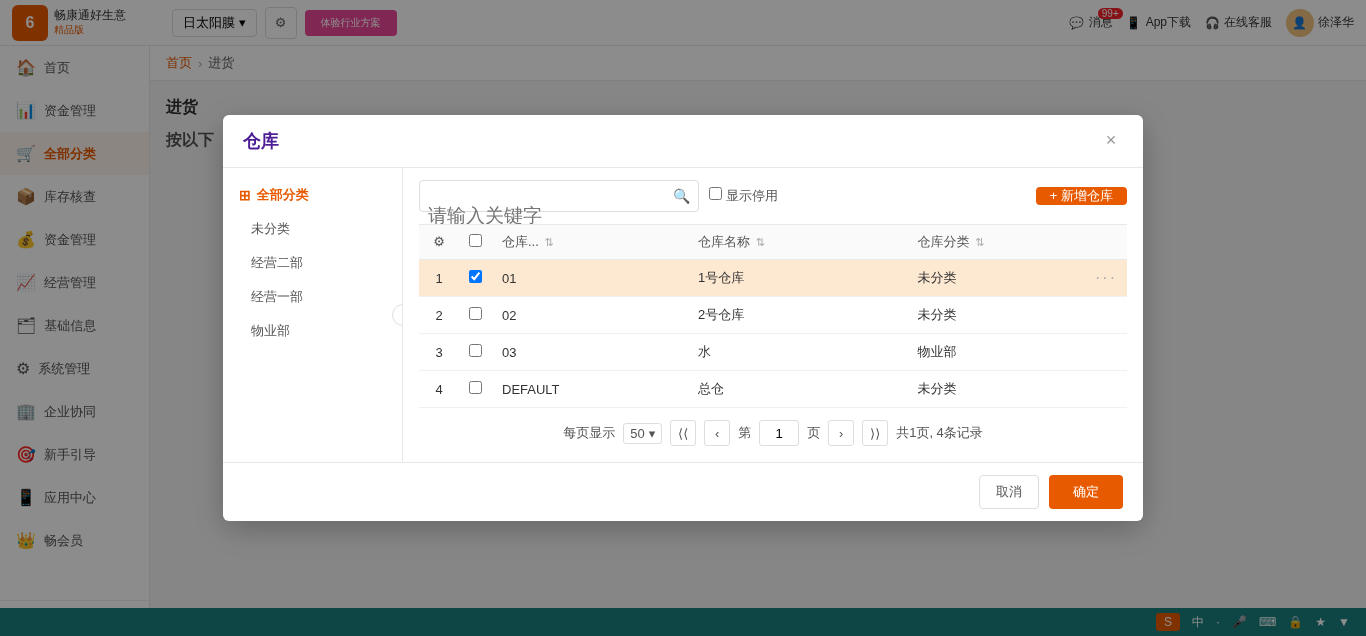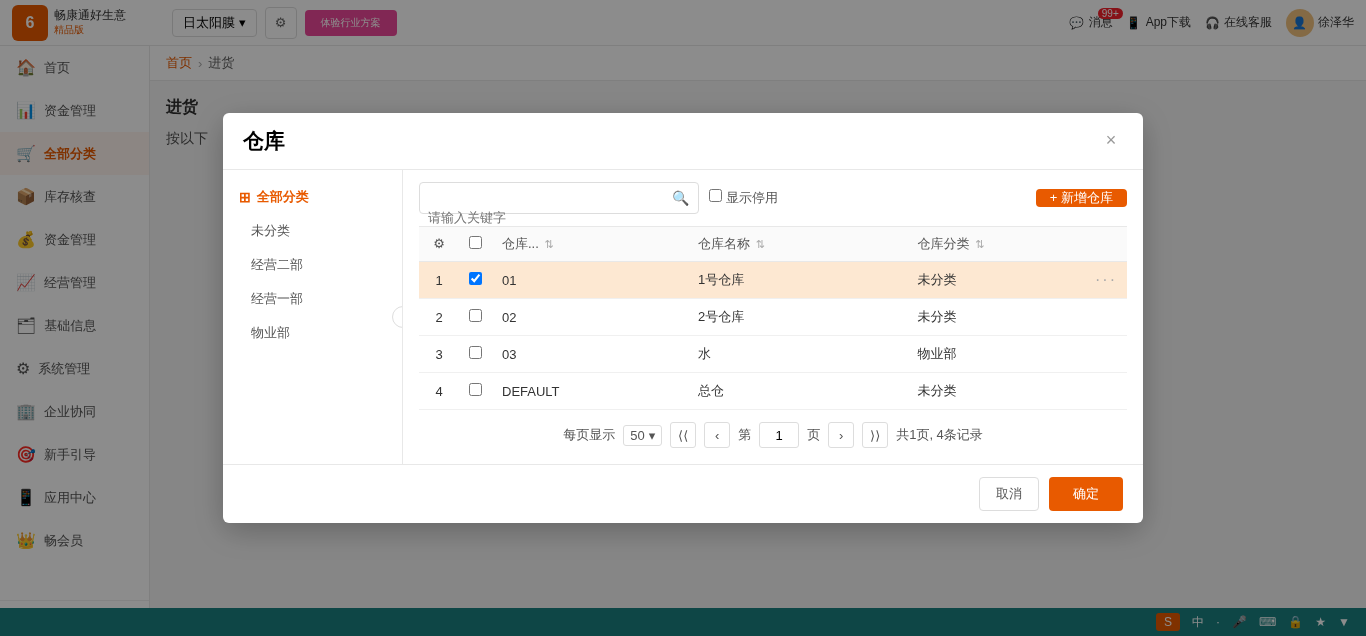--- a/index.html
+++ b/index.html
@@ -123,21 +123,21 @@
       padding: 16px;
       flex: 1;
       overflow: hidden;
       filter: brightness(0.96);
     }
     .page-title { font-size: 16px; font-weight: bold; color: #333; margin-bottom: 12px; }
     .toolbar {
       display: flex; align-items: center; gap: 8px;
       margin-bottom: 12px;
     }
-    .toolbar-label { font-size: 14px; color: #555; }
+    .toolbar-label { font-size: 16px; color: #555; font-weight: bold; }
 
     
     .modal-overlay {
       position: fixed;
       top: 0; left: 0; right: 0; bottom: 0;
       background: rgba(0,0,0,0.45);
       display: flex; align-items: center; justify-content: center;
       z-index: 1000;
     }
     .modal {
@@ -146,21 +146,21 @@
       width: 920px;
       max-height: 560px;
       display: flex; flex-direction: column;
       box-shadow: 0 8px 32px rgba(0,0,0,0.25);
     }
     .modal-header {
       display: flex; align-items: center; justify-content: space-between;
       padding: 14px 20px;
       border-bottom: 1px solid #e8e8e8;
     }
-    .modal-title { font-size: 21px; font-weight: bold; color: #000000; }
+    .modal-title { font-size: 18px; font-weight: bold; color: #4c1d95; }
     .modal-close {
       cursor: pointer; font-size: 18px; color: #999;
       width: 24px; height: 24px; display: flex; align-items: center; justify-content: center;
     }
 
     .modal-body {
       display: flex; flex: 1; overflow: hidden;
     }
 
     
@@ -206,21 +206,21 @@
       margin-bottom: 12px;
     }
     .search-box {
       display: flex; align-items: center;
       border: 1px solid #ddd; border-radius: 4px;
       padding: 0 8px; height: 32px;
       flex: 1; max-width: 280px;
     }
     .search-box input {
       border: none; outline: none; flex: 1;
-      font-size: 13px; color: #333; background: transparent; margin-top: 40px;
+      font-size: 19px; color: #333; background: transparent; margin-top: 40px;
     }
     .search-icon { color: #aaa; font-size: 14px; cursor: pointer; }
     .show-disabled {
       display: flex; align-items: flex-start; gap: 4px;
       font-size: 13px; color: #555;
     }
     .checkbox-input { accent-color: #e85a00; }
     .add-btn {
       margin-left: auto;
       background: #e85a00; color: #fff;

